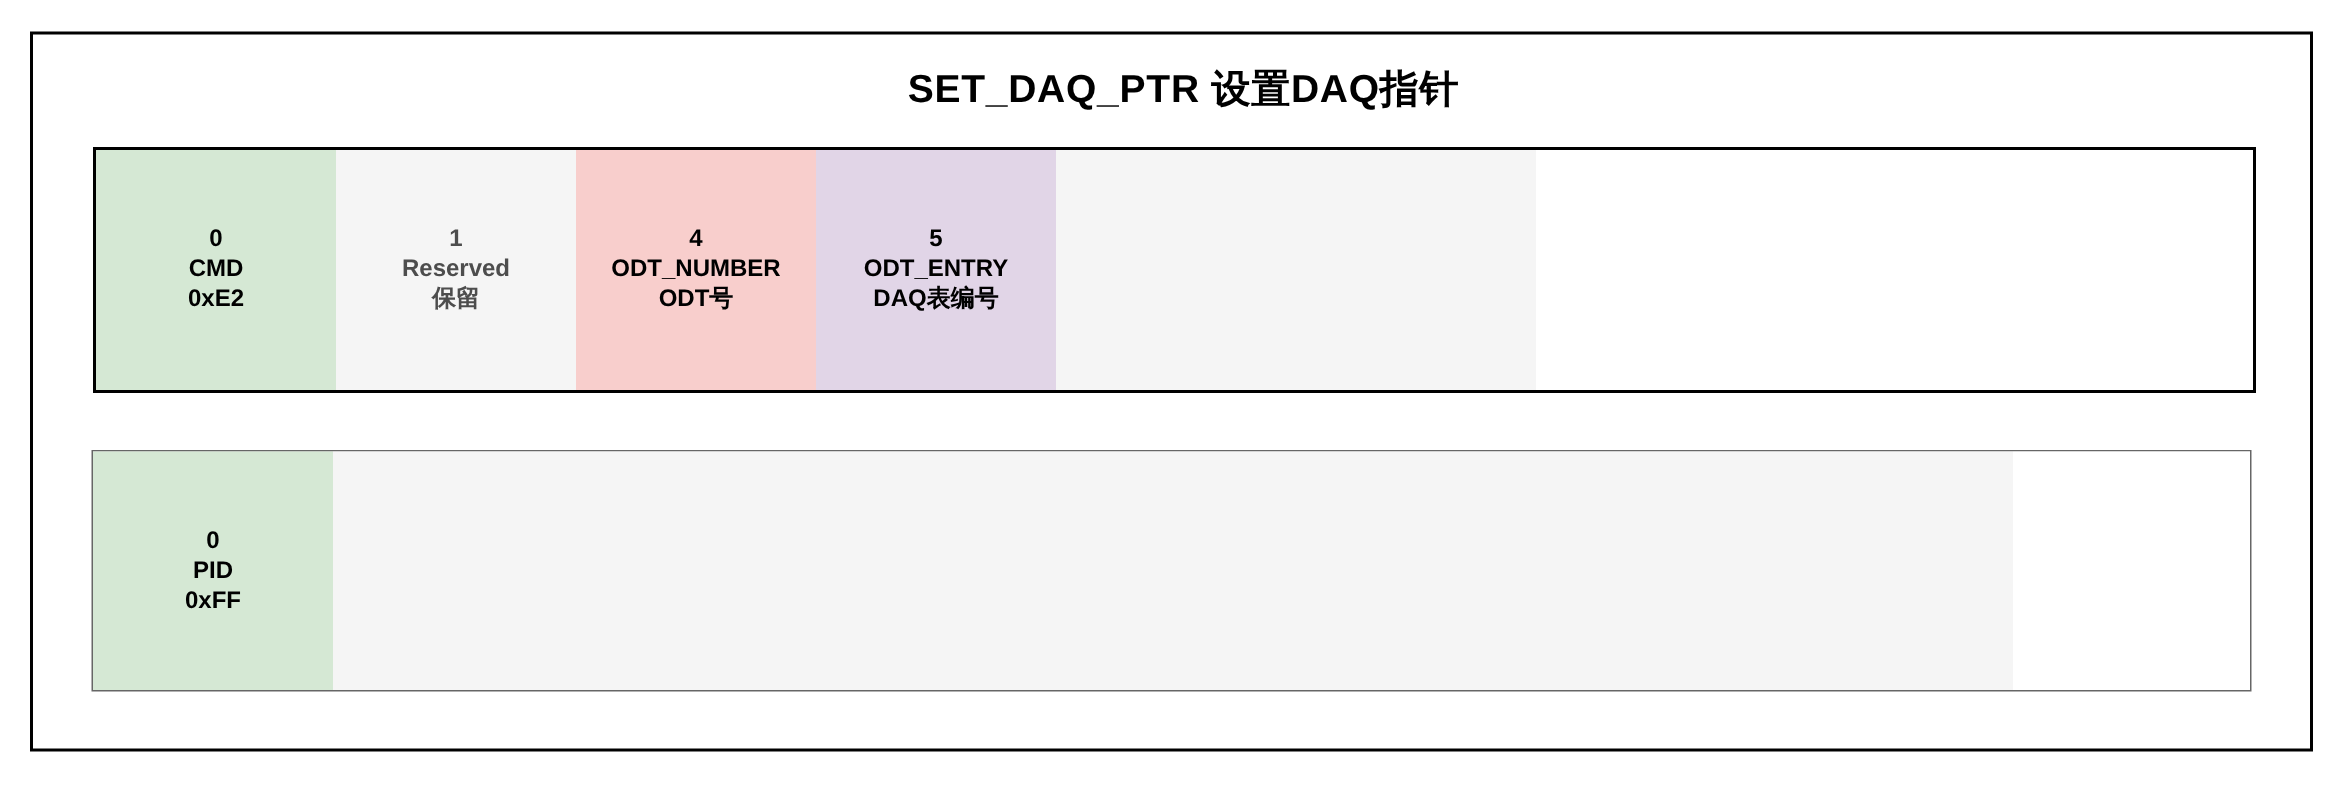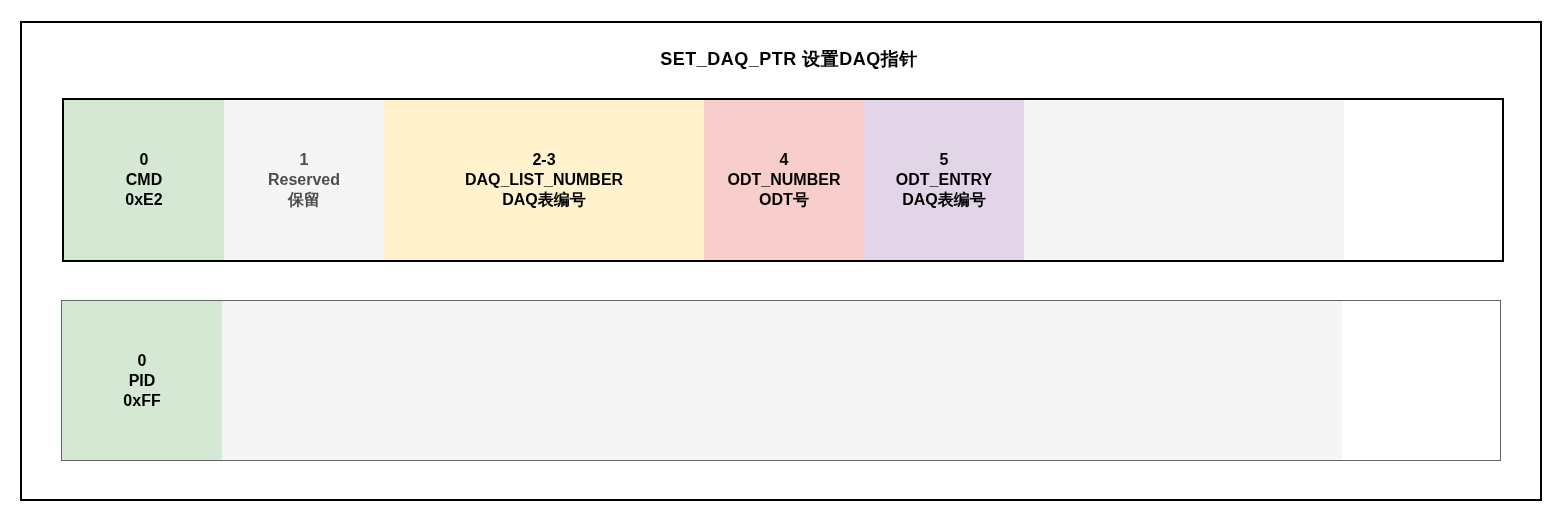--- a/index.html
+++ b/index.html
@@ -24,21 +24,21 @@
     border: 2px solid #000000;
     box-sizing: border-box;
     background: #ffffff;
   }
   .title {
     position: absolute;
     left: 16px;
     right: 0;
     top: 22px;
     text-align: center;
-    font-size: 18px;
+    font-size: 26px;
     line-height: 28px;
     font-weight: bold;
     color: #000000;
     letter-spacing: 0.5px;
   }
   .row {
     position: absolute;
     display: flex;
     box-sizing: border-box;
     background: #ffffff;
@@ -94,25 +94,20 @@
       <div class="cell w1 bg-green">
         <span>0</span>
         <span>CMD</span>
         <span>0xE2</span>
       </div>
       <div class="cell w1 bg-gray muted">
         <span>1</span>
         <span>Reserved</span>
         <span>保留</span>
       </div>
-      <div class="cell w2 bg-yellow">
-        <span>2-3</span>
-        <span>DAQ_LIST_NUMBER</span>
-        <span>DAQ表编号</span>
-      </div>
       <div class="cell w1 bg-pink">
         <span>4</span>
         <span>ODT_NUMBER</span>
         <span>ODT号</span>
       </div>
       <div class="cell w1 bg-purple">
         <span>5</span>
         <span>ODT_ENTRY</span>
         <span>DAQ表编号</span>
       </div>

